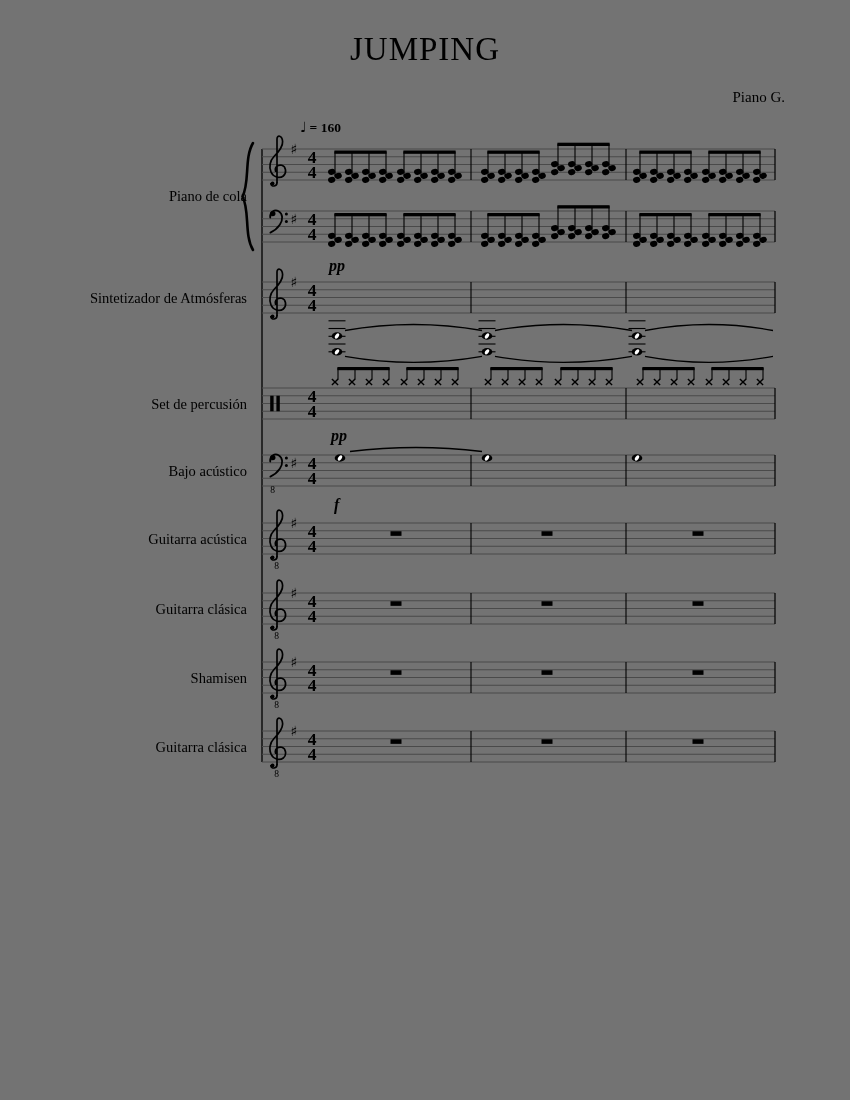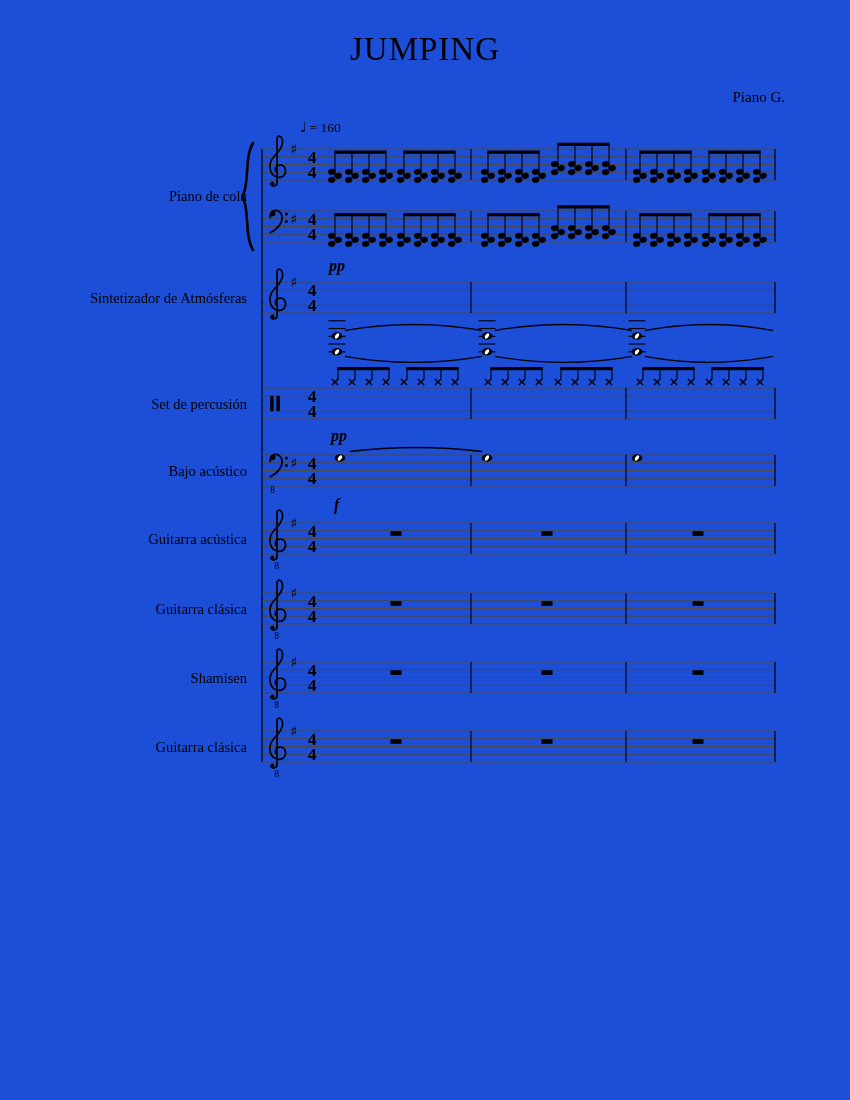--- a/index.html
+++ b/index.html
@@ -1,21 +1,21 @@
 <!DOCTYPE html>
 <html><head>
 <meta charset="utf-8">
 <style>
   html,body{margin:0;padding:0;background:#e8e8e8;}
-  .page{position:relative;width:850px;height:1100px;background:#1d4ed8;margin:0 auto;
+  .page{position:relative;width:850px;height:1100px;background:#737373;margin:0 auto;
         font-family:"Liberation Serif","DejaVu Serif",serif;color:#000;overflow:hidden;}
   .title{position:absolute;left:0;right:0;top:31px;text-align:center;
          font-size:33px;letter-spacing:1px;}
   .composer{position:absolute;right:65px;top:89px;font-size:15px;}
-  .tempo{position:absolute;left:300px;top:119px;font-size:13.5px;font-weight:normal;}
+  .tempo{position:absolute;left:300px;top:119px;font-size:13.5px;font-weight:bold;}
   .tempo .glyph{font-family:"DejaVu Sans",sans-serif;font-size:14px;}
   .tempo .val{margin-left:3px;}
   svg{position:absolute;left:0;top:0;}
   text{user-select:none;}
 </style>
 </head>
 <body>
 
 <div class="page">
   <div class="title">JUMPING</div>

